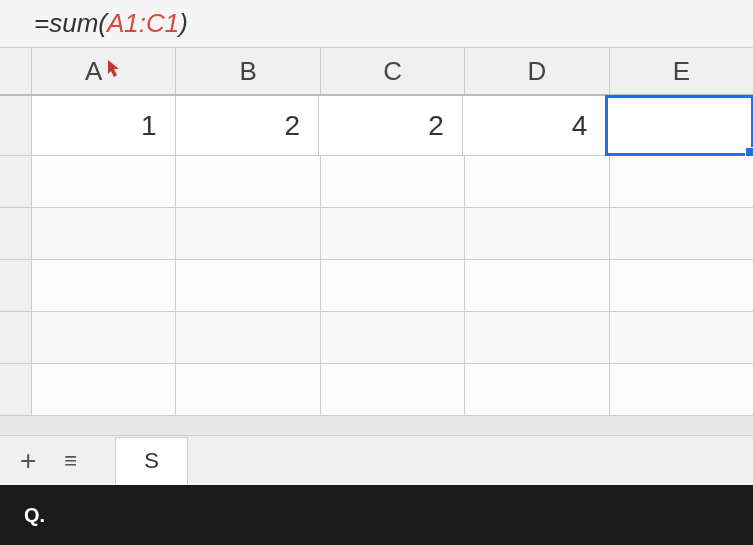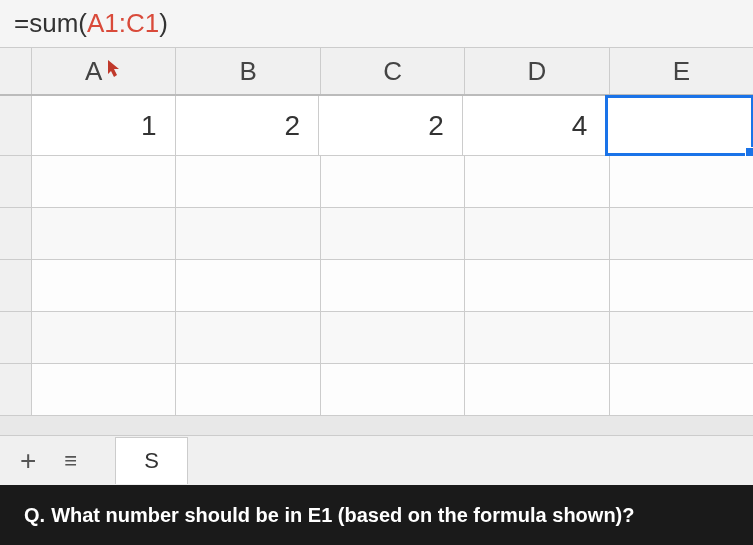--- a/index.html
+++ b/index.html
@@ -10,27 +10,28 @@
     body {
       font-family: Arial, sans-serif;
       background: #e8e8e8;
       width: 753px;
       height: 545px;
       overflow: hidden;
       position: relative;
     }
     .formula-bar {
       background: #f5f5f5;
-      padding: 8px 14px;
+      padding: 8px 34px;
       font-size: 26px;
       font-family: Arial, sans-serif;
       border-bottom: 1px solid #ccc;
       height: 48px;
       display: flex;
       align-items: center;
+      font-style: italic;
     }
     .formula-text {
       white-space: nowrap;
     }
     .formula-eq {
       color: #333;
     }
     .formula-func {
       color: #333;
     }
@@ -277,14 +278,13 @@
 </div>
 
 <div class="bottom-bar">
   <span class="add-sheet">+</span>
   <span class="menu-icon">≡</span>
   <div class="sheet-tab"><span>S</span></div>
 </div>
 
 <div class="question-bar">
   <span class="q-prefix">Q.</span>
-  <span>What number should be in E1 (based on the formula shown)?</span>
 </div>
 
 </body></html>

